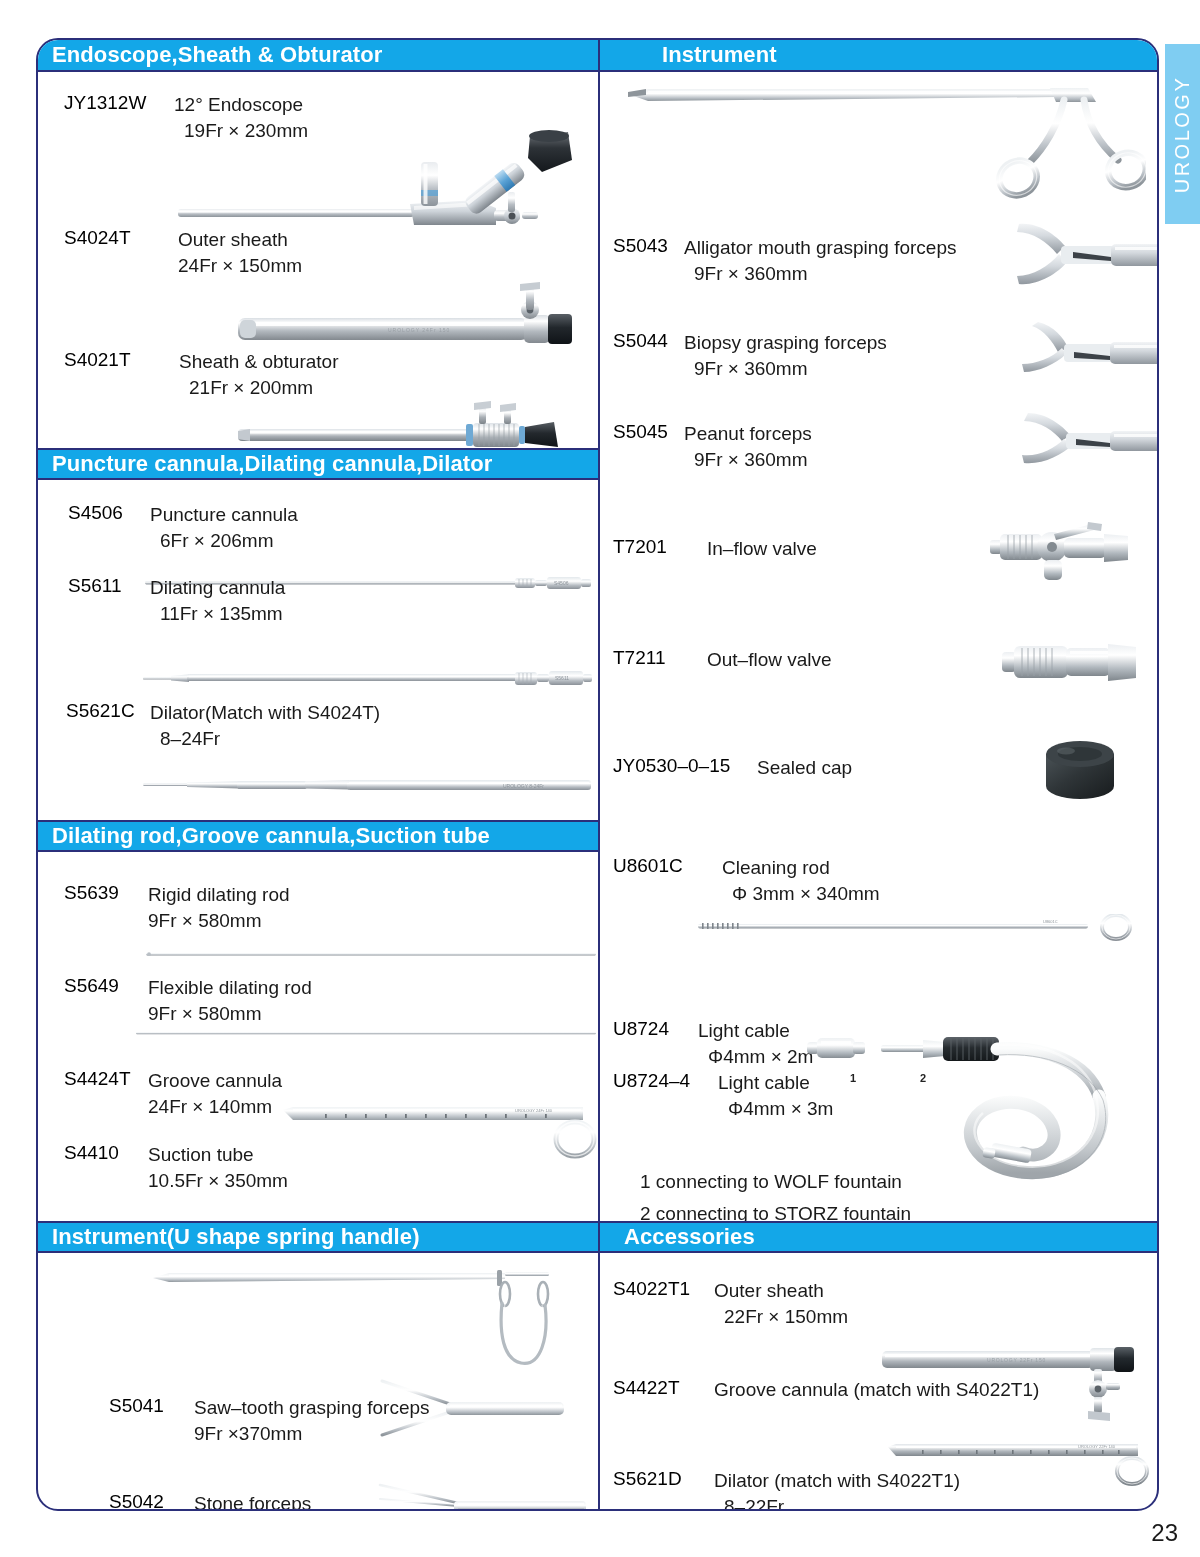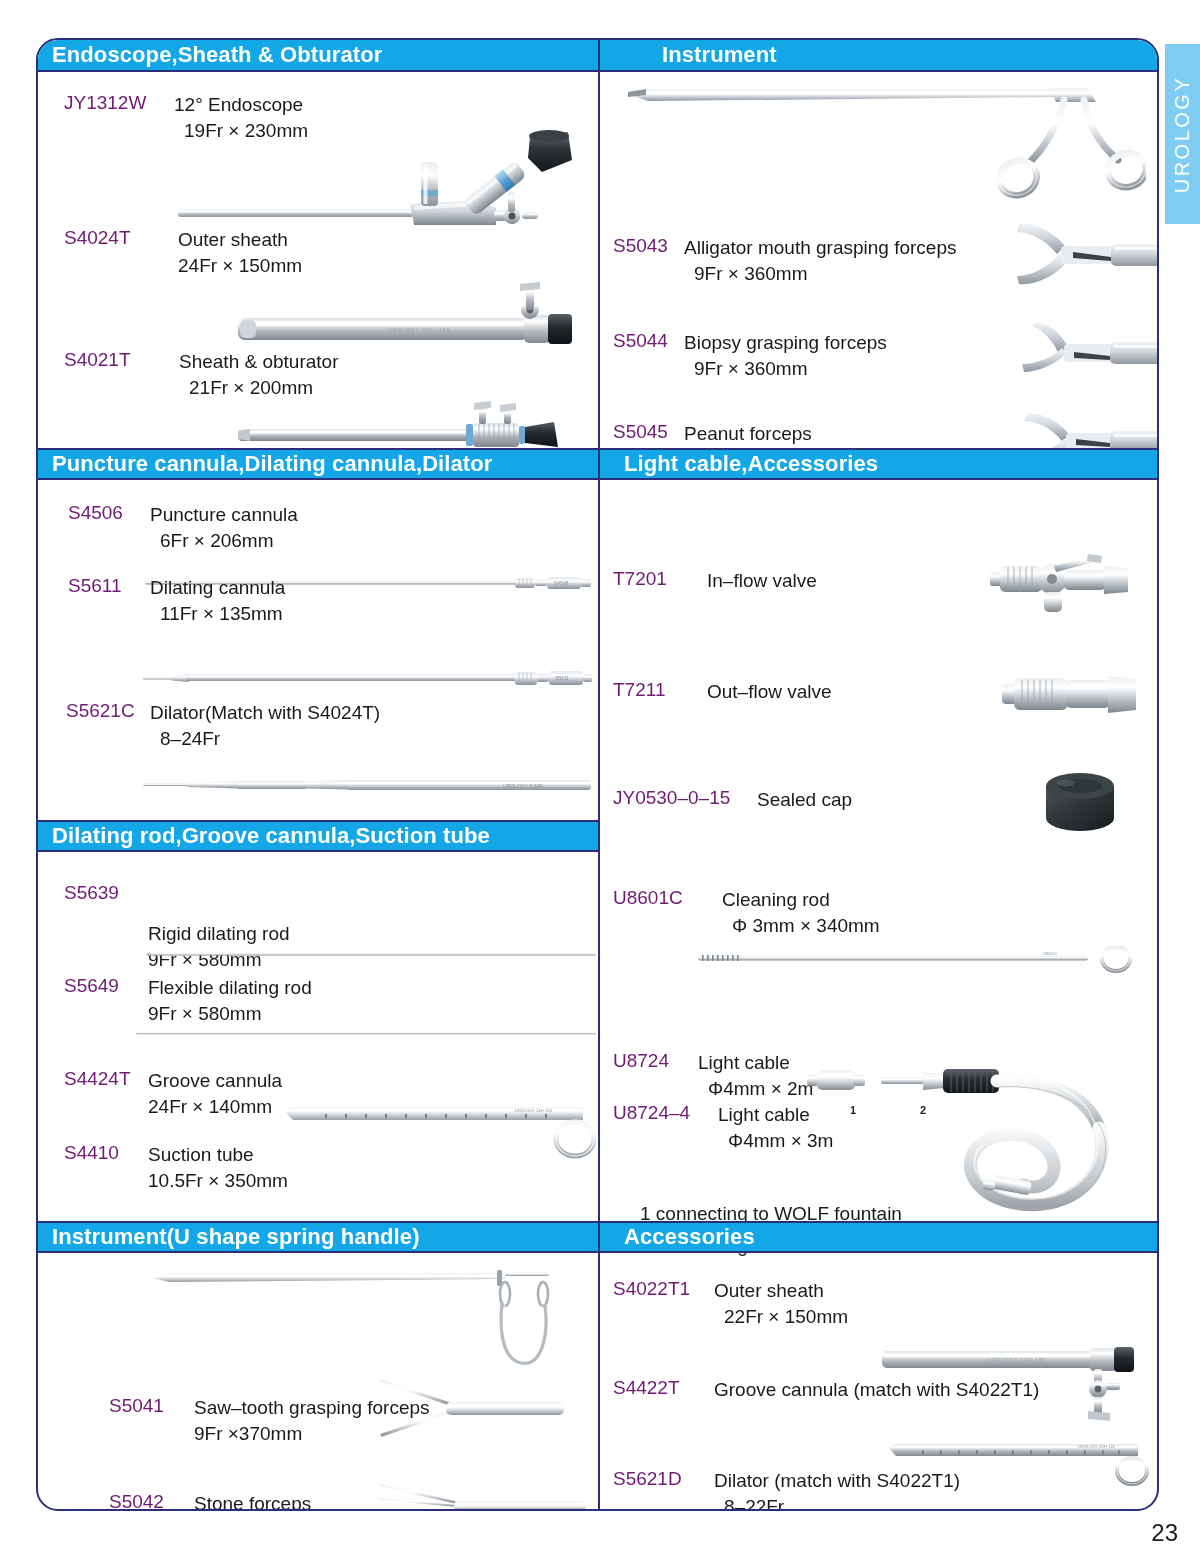--- a/index.html
+++ b/index.html
@@ -66,21 +66,21 @@
   }
   .sec-head.indent .title { padding-left: 24px; }
 
   .sec-body { position: relative; }
 
   
   .prod { position: absolute; }
   .code {
     position: absolute;
     font-size: 19px;
-    color: #701a75;
+    color: #000000;
     white-space: nowrap;
   }
   .desc {
     position: absolute;
     font-size: 19px;
     color: #1a1a1a;
     white-space: nowrap;
     line-height: 26px;
   }
   .desc .l2 { display: block; padding-left: 10px; }
@@ -389,21 +389,21 @@
       </div>
 
       <div class="section" style="top:780px;">
         <div class="sec-head">
           <span class="title">Dilating rod,Groove cannula,Suction tube</span>
         </div>
         <div class="sec-body" style="height:401px;">
 
           <div class="prod">
             <div class="code" style="left:26px; top:30px;">S5639</div>
-            <div class="desc" style="left:110px; top:30px;margin-top:39px;">
+            <div class="desc" style="left:110px; top:30px;">
               <span>Rigid dilating rod</span>
               <span class="l2 nopad">9Fr × 580mm</span>
             </div>
           </div>
           <div class="img" style="left:108px; top:98px;">
             <svg width="450" height="8" viewBox="0 0 450 8">
               <rect x="0" y="3" width="450" height="2.4" rx="1.1" fill="url(#rodg)"></rect>
               <circle cx="3" cy="4.2" r="1.9" fill="#b9bfc5"></circle>
             </svg>
           </div>
@@ -640,23 +640,20 @@
               <rect x="46" y="24" width="48" height="16" rx="4" fill="#e9edf0"></rect>
               <rect x="90" y="22" width="60" height="20" rx="5" fill="url(#jawg)"></rect>
               <rect x="94" y="25" width="52" height="3" fill="#ffffff" opacity=".8"></rect>
               <path d="M56 30 L90 34 L90 38 L56 36 Z" fill="#3c4248"></path>
             </svg>
           </div>
         </div>
       </div>
 
       <div class="section" style="top:408px;">
-        <div class="sec-head indent">
-          <span class="title">Light cable,Accessories</span>
-        </div>
         <div class="sec-body" style="height:773px;">
 
           <div class="prod">
             <div class="code" style="left:13px; top:88px;">T7201</div>
             <div class="desc" style="left:107px; top:88px;">
               <span>In–flow valve</span>
             </div>
           </div>
           <div class="img" style="left:388px; top:70px;">
             <svg width="160" height="70" viewBox="0 0 160 70">

